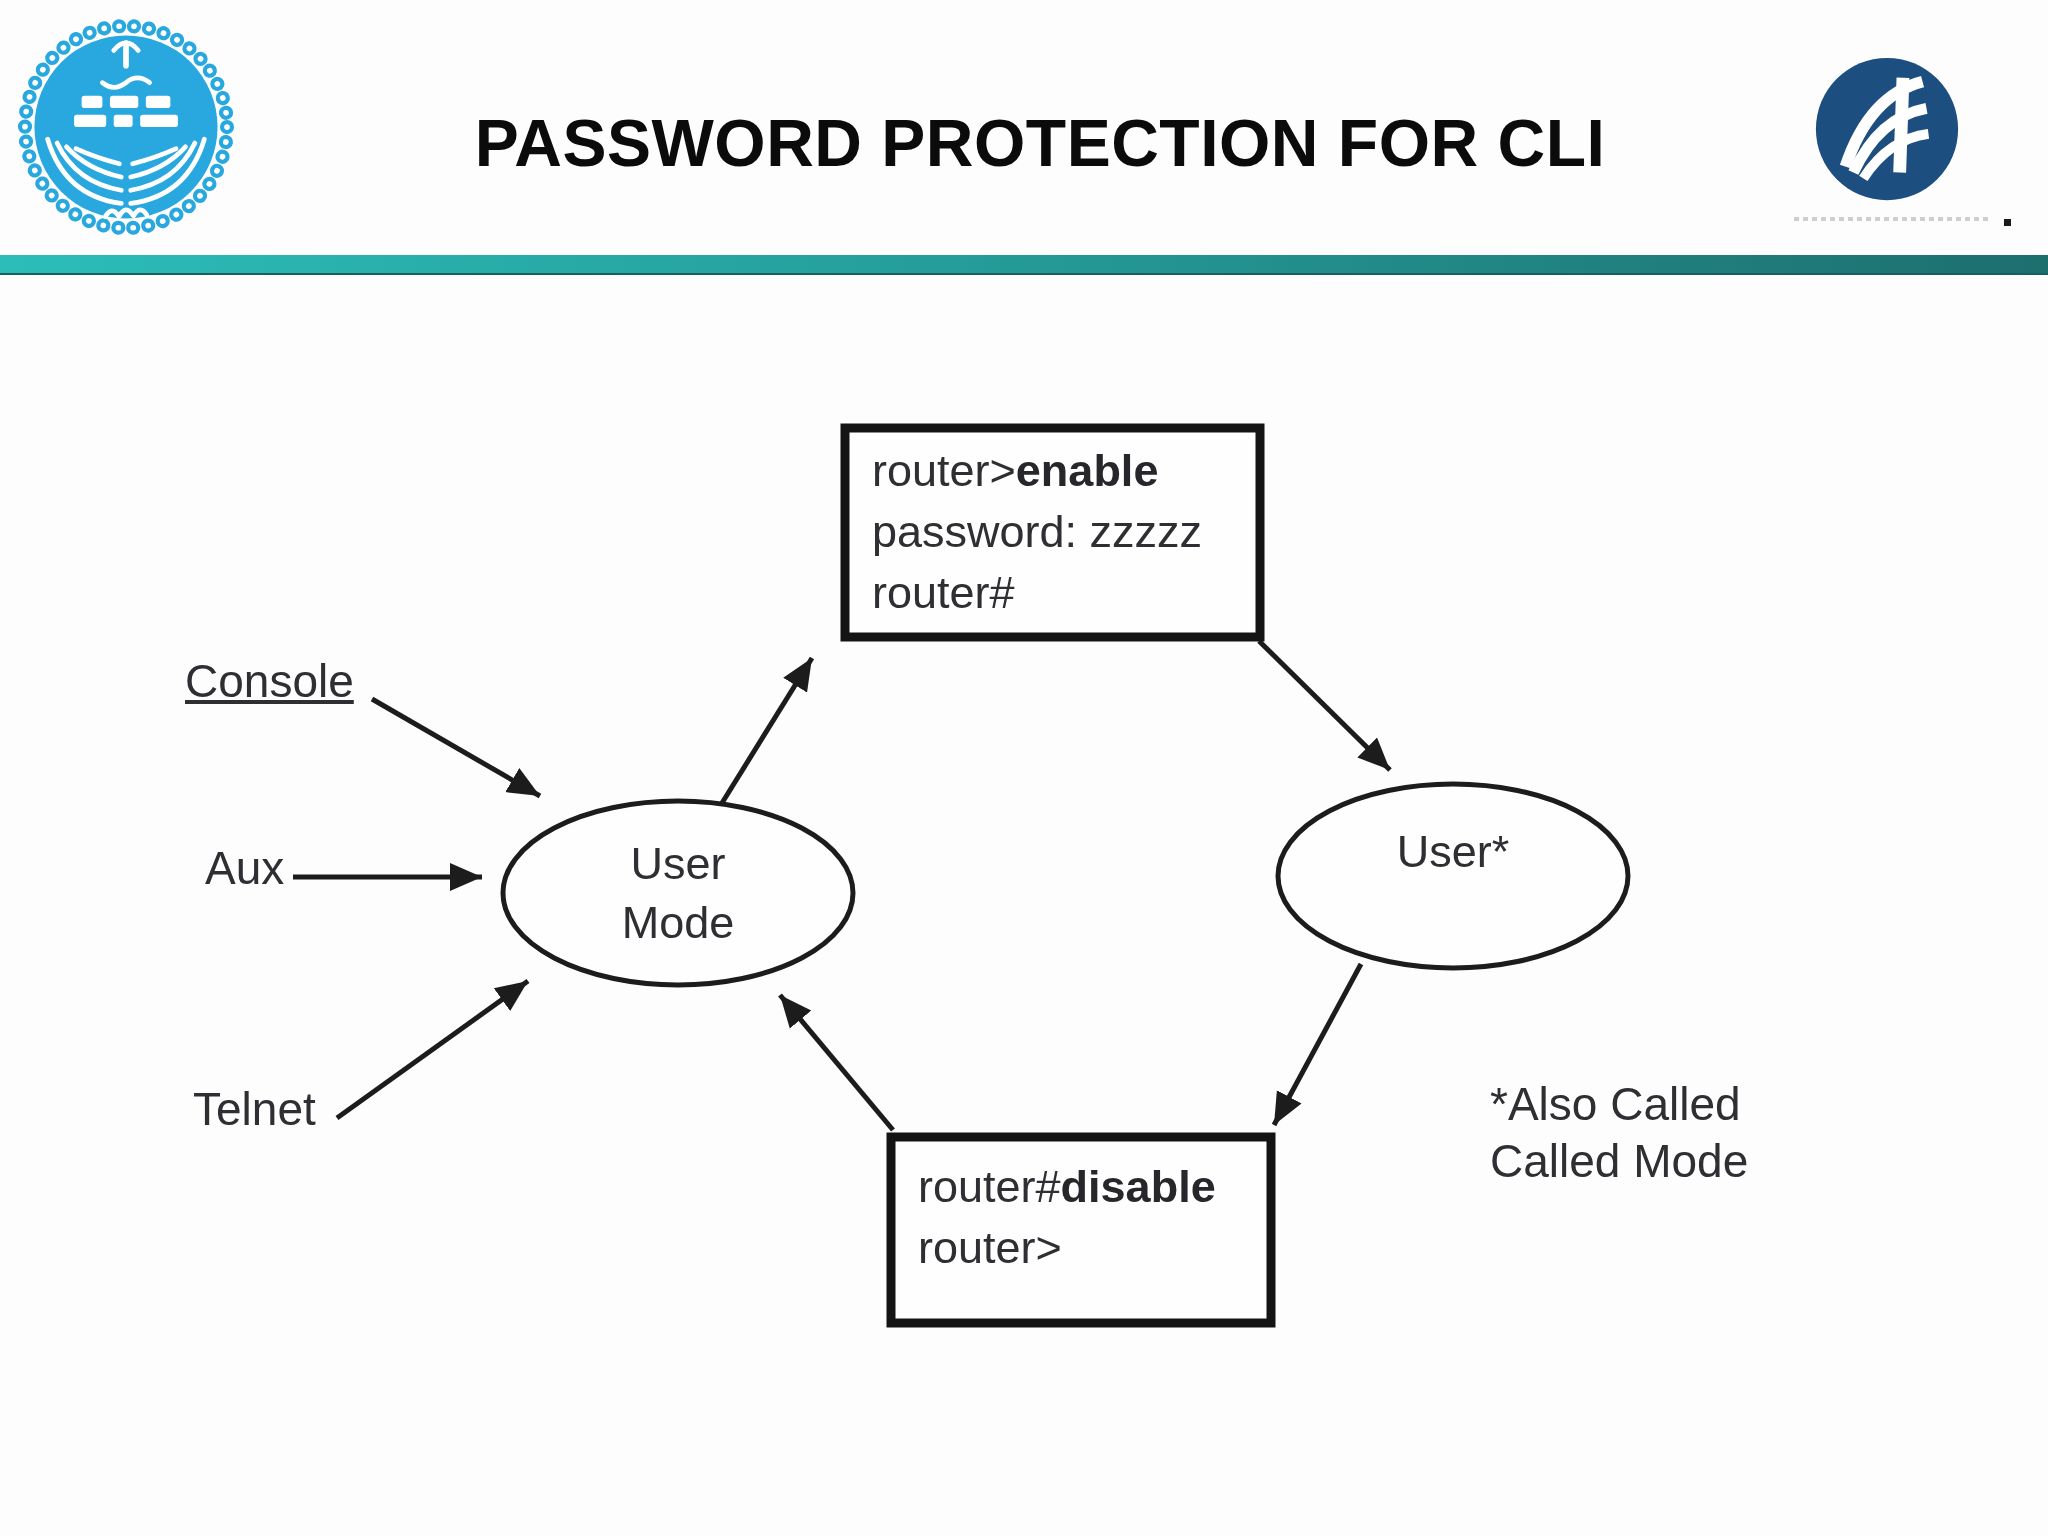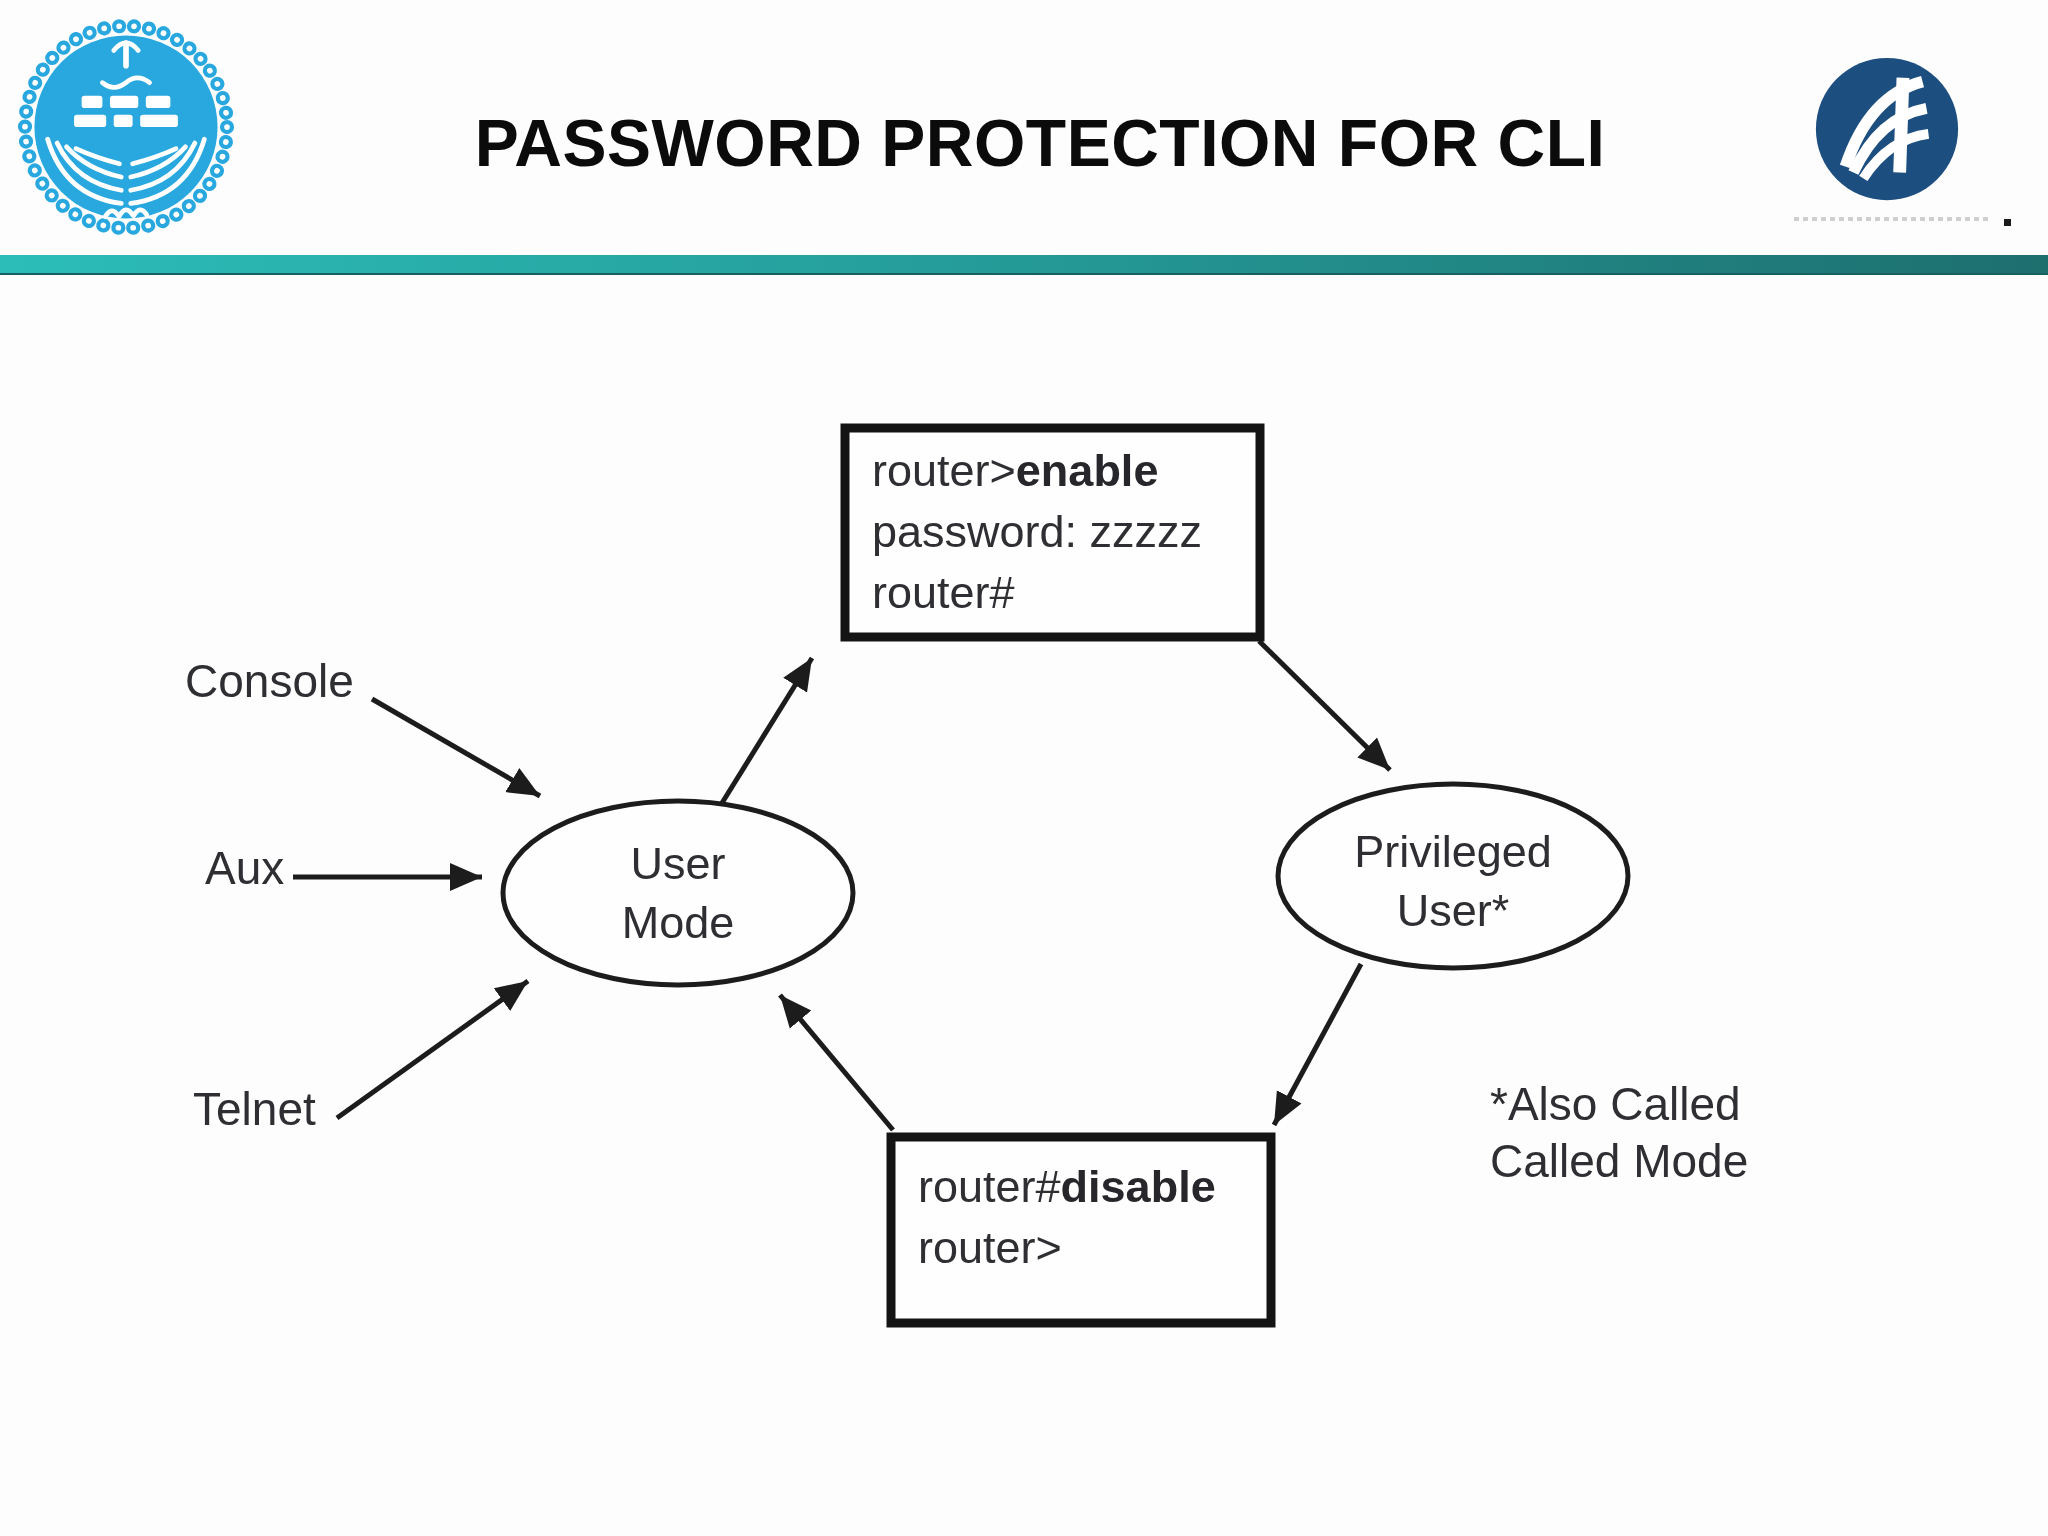--- a/index.html
+++ b/index.html
@@ -35,21 +35,21 @@
   .dg-text b{font-weight:bold;color:#26262b;}
 
   .enable-box-text{left:872px;top:440px;}
   .disable-box-text{left:918px;top:1156px;}
 
   .node-label{position:absolute;color:#2e2e33;font-size:45px;line-height:59px;text-align:center;width:400px;}
   .user-label{left:478px;top:834px;}
   .priv-label{left:1253px;top:822px;}
 
   .access-label{position:absolute;color:#2e2e33;font-size:46px;line-height:50px;white-space:nowrap;}
-  .lbl-console{left:185px;top:656px;}
+  .lbl-console{left:185px;top:656px;text-decoration:underline;}
   .lbl-aux{left:205px;top:843px;}
   .lbl-telnet{left:193px;top:1084px;}
 
   .footnote{position:absolute;left:1490px;top:1076px;width:400px;
     text-align:left;color:#2e2e33;font-size:46px;line-height:57px;}
 </style>
 </head>
 <body>
 
 <div class="slide">
@@ -139,21 +139,20 @@
     <div><span>router#</span><b>disable</b></div>
     <div>router&gt;</div>
   </div>
 
   <div class="node-label user-label">
     <div>User</div>
     <div>Mode</div>
   </div>
 
   <div class="node-label priv-label">
-    <div>Privileged</div>
     <div>User*</div>
   </div>
 
   <div class="access-label lbl-console">Console</div>
   <div class="access-label lbl-aux">Aux</div>
   <div class="access-label lbl-telnet">Telnet</div>
 
   <div class="footnote">
     <div>*Also Called</div>
     <div>Called Mode</div>

